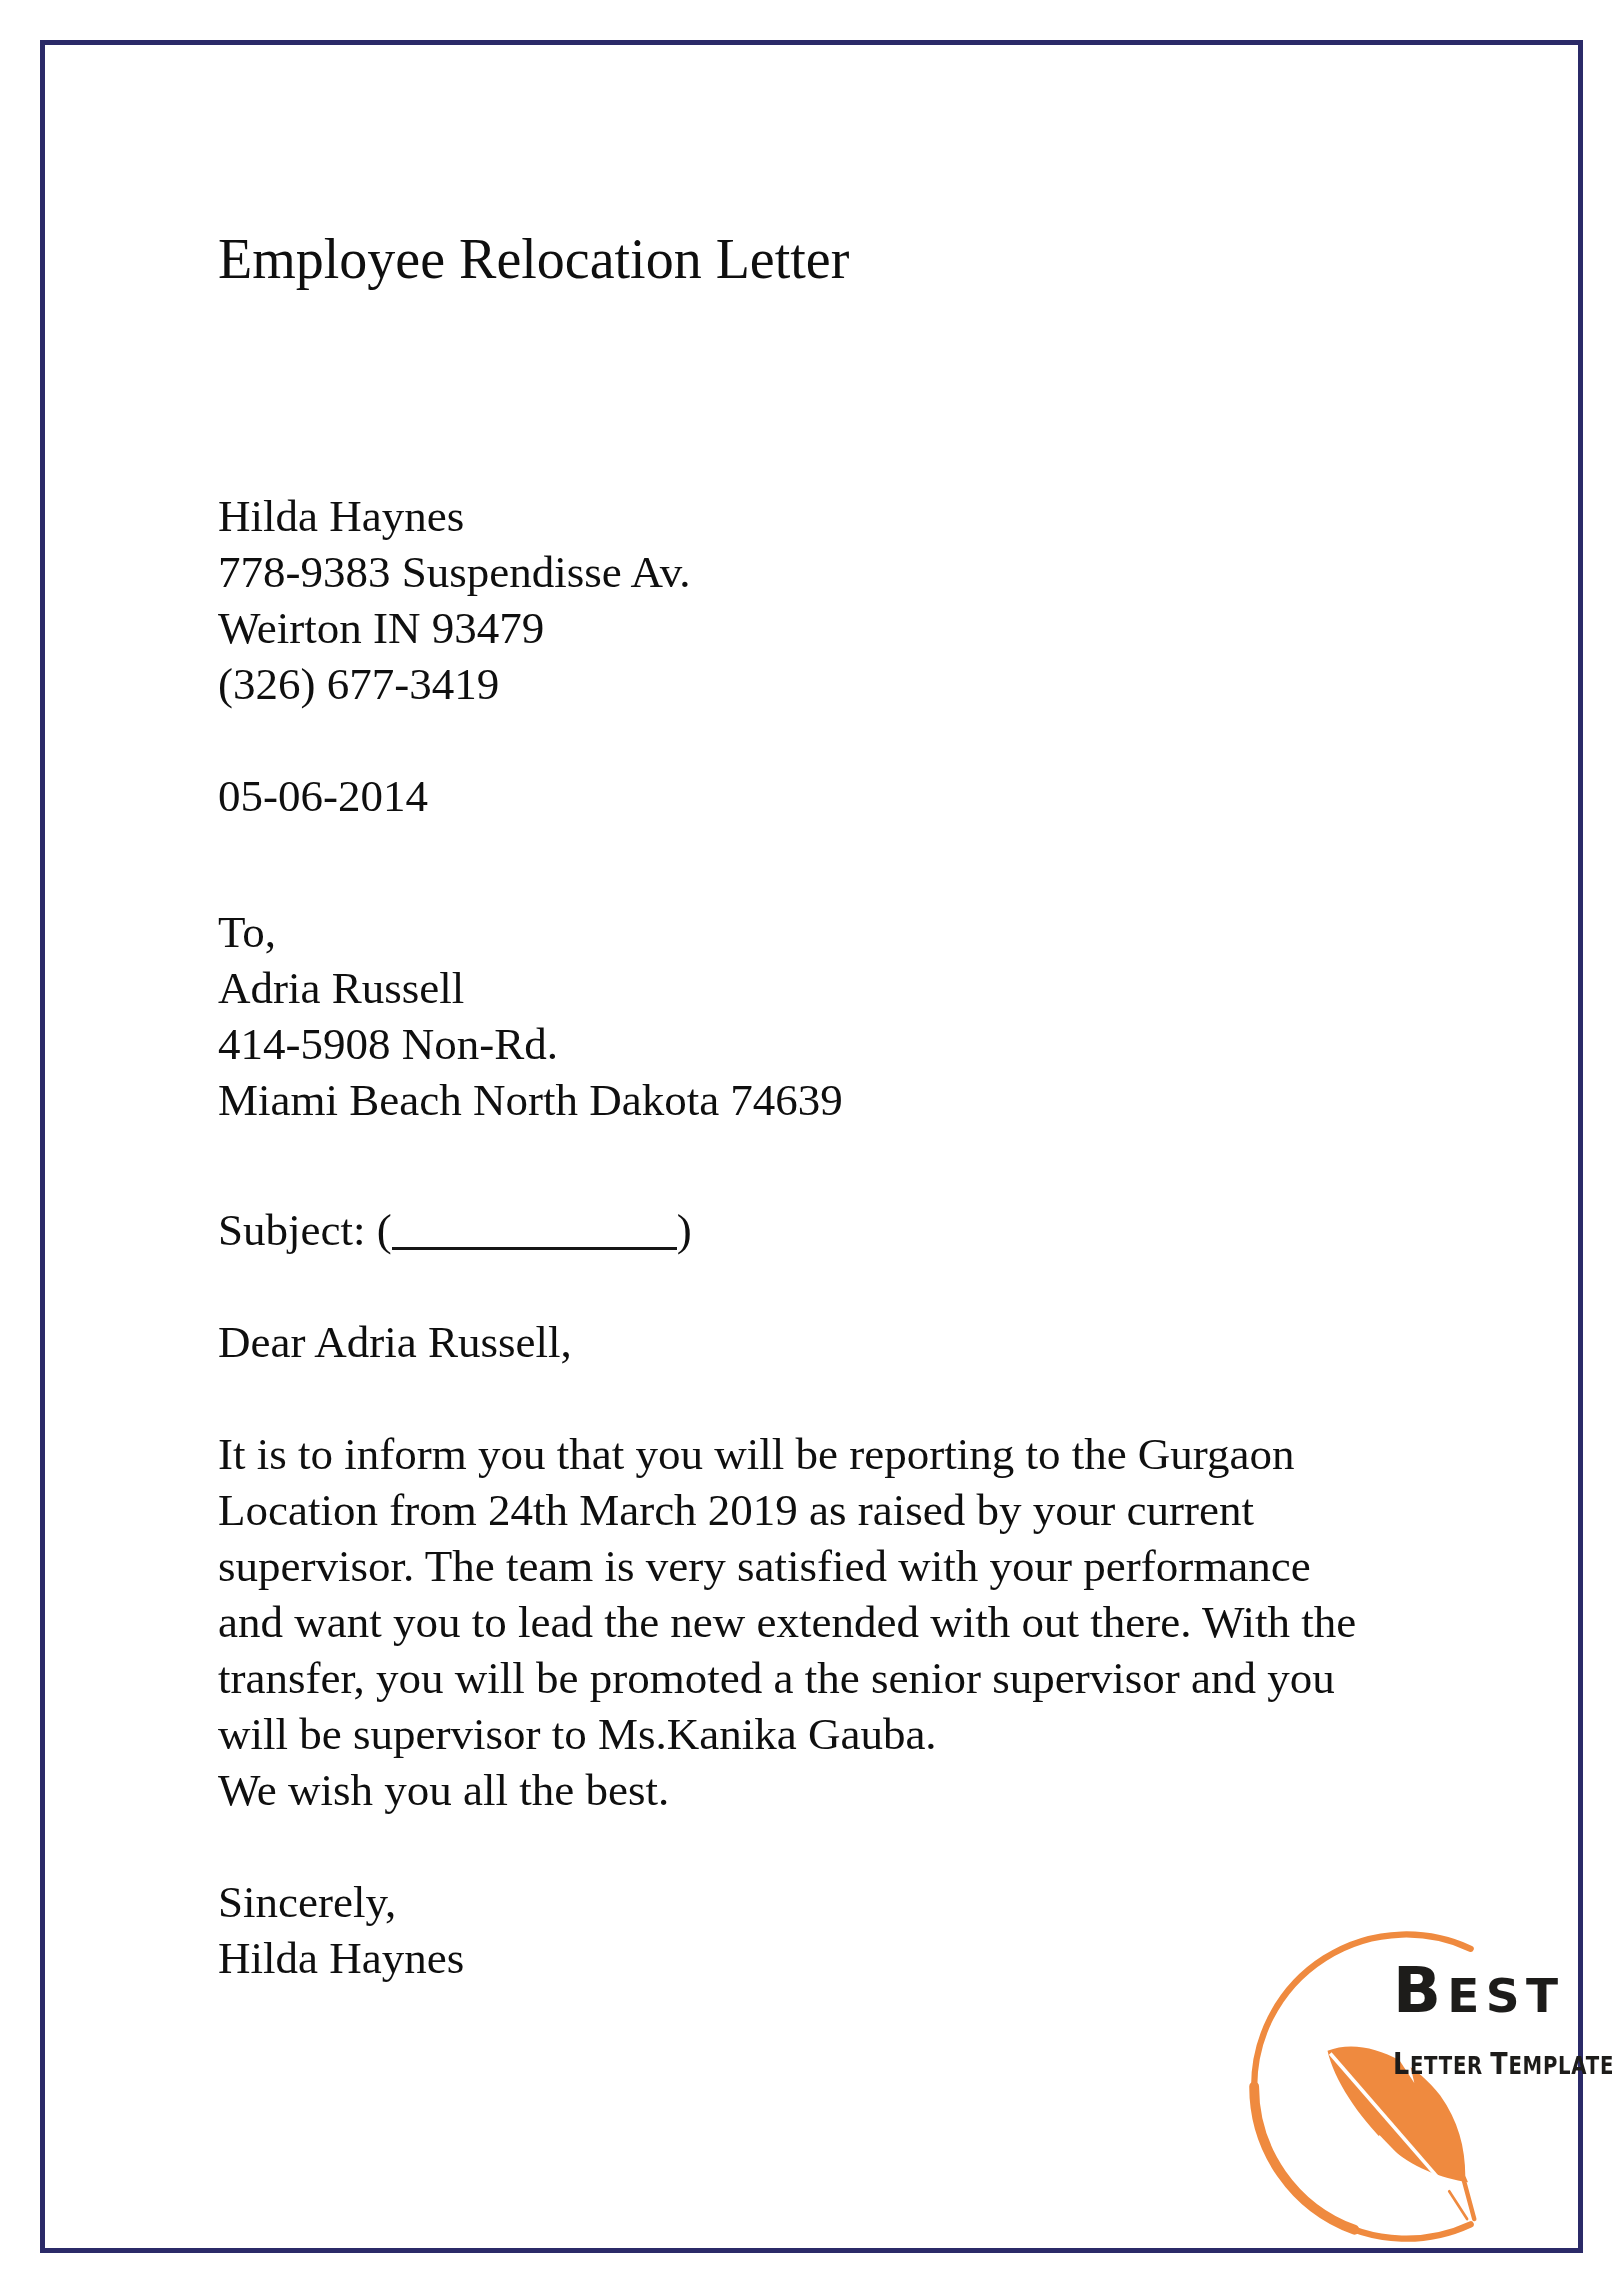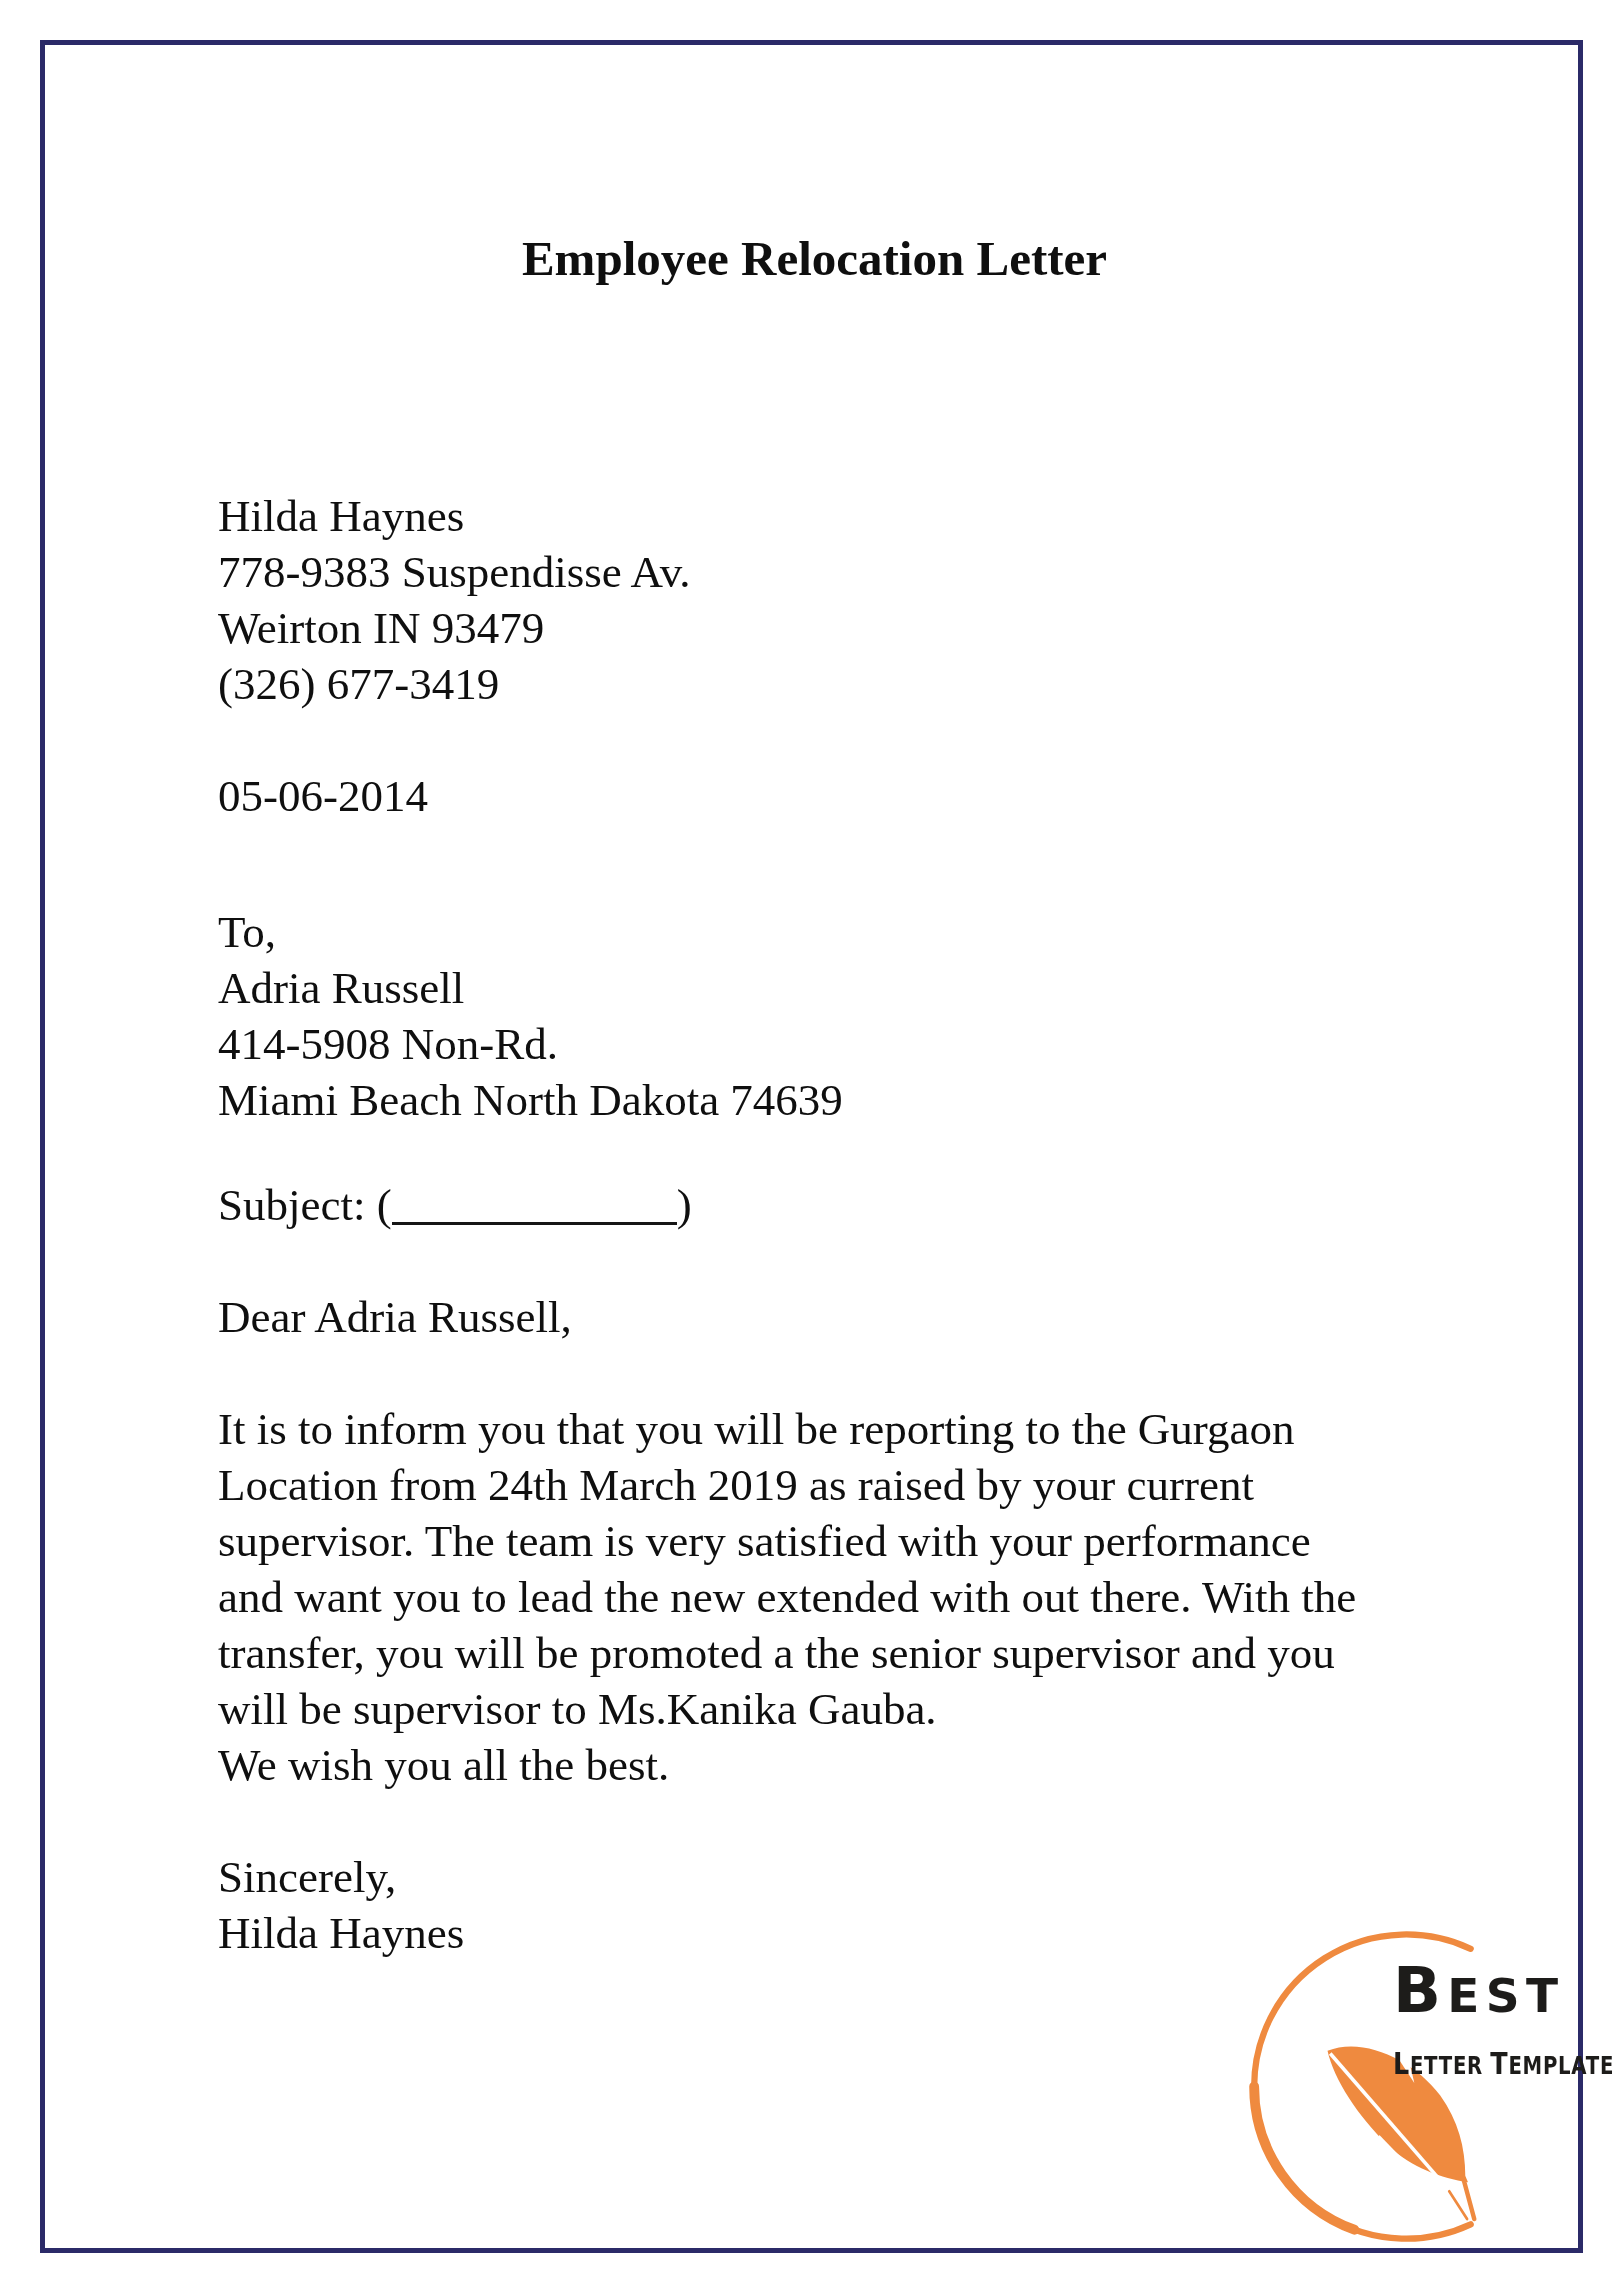--- a/index.html
+++ b/index.html
@@ -28,32 +28,31 @@
     width:1193px;
     display:flex;
     flex-direction:column;
     align-items:flex-start;
     font-size:45px;
     line-height:56px;
     color:var(--ink,#0f0f0f);
   }
   .title{
     align-self:stretch;
-    text-align:center;
-    font-weight:bold;
-    font-size:49px;
+    font-weight:normal;
+    font-size:56px;
     line-height:66px;
     margin-top:226px;
     white-space:nowrap;
   }
   .block{display:block;}
   .sec-from{margin-top:196px;}
   .date-line{margin-top:56px;}
   .sec-to{margin-top:80px;}
-  .subject-line{margin-top:49px;height:56px;white-space:nowrap;}
+  .subject-line{margin-top:74px;height:56px;white-space:nowrap;}
   .salutation{margin-top:56px;}
   .body-par{margin-top:56px;}
   .closing{margin-top:56px;}
   .line{white-space:nowrap;height:56px;}
   .blank-underline{
     display:inline-block;
     width:285px;
     height:9px;
     border-bottom:3.6px solid #161616;
     vertical-align:-5.4px;

